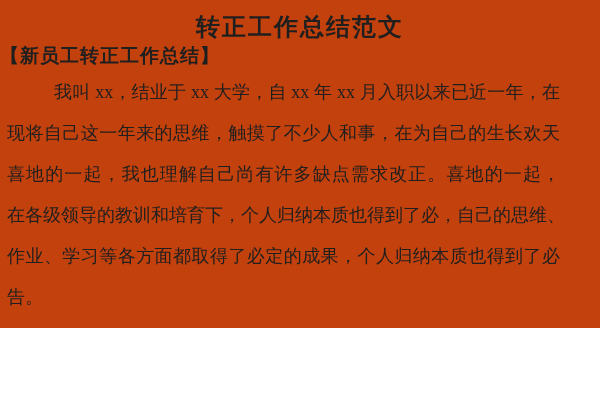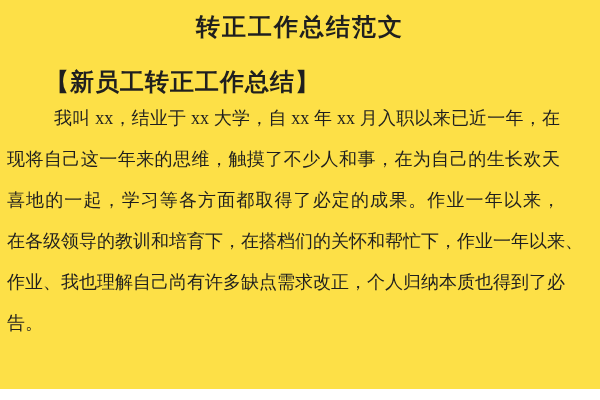--- a/index.html
+++ b/index.html
@@ -9,37 +9,35 @@
   body {
     width: 600px;
     height: 400px;
     background: #ffffff;
     font-family: "Liberation Serif", "DejaVu Serif", serif;
     color: #1f1f1f;
     overflow: hidden;
   }
   .page {
     width: 600px;
-    height: 389px;
-    background: #fde047;
+    height: 328px;
+    background: #c2410c;
     box-sizing: border-box;
   }
   .title {
     margin: 0;
     padding-top: 12px;
     font-size: 24px;
     line-height: 30px;
     font-weight: bold;
     text-align: center;
     letter-spacing: 2px;
   }
   .subtitle {
-    margin-top: 26px;
-    padding-left: 45px;
-    font-size: 24px;
+    font-size: 19px;
     line-height: 28px;
     font-weight: bold;
     letter-spacing: 1px;
   }
   .para {
     margin-top: 2px;
     padding: 0 40px 0 7px;
   }
   .line {
     font-size: 18px;
@@ -57,18 +55,18 @@
 </style>
 </head>
 <body>
 
 <div class="page">
   <h1 class="title">转正工作总结范文</h1>
   <div class="subtitle">【新员工转正工作总结】</div>
   <div class="para">
       <div class="line first">我叫 xx，结业于 xx 大学，自 xx 年 xx 月入职以来已近一年，在</div>
       <div class="line">现将自己这一年来的思维，触摸了不少人和事，在为自己的生长欢天</div>
-      <div class="line">喜地的一起，学习等各方面都取得了必定的成果。作业一年以来，</div>
-      <div class="line">在各级领导的教训和培育下，在搭档们的关怀和帮忙下，作业一年以来、</div>
-      <div class="line">作业、我也理解自己尚有许多缺点需求改正，个人归纳本质也得到了必</div>
+      <div class="line">喜地的一起，我也理解自己尚有许多缺点需求改正。喜地的一起，</div>
+      <div class="line">在各级领导的教训和培育下，个人归纳本质也得到了必，自己的思维、</div>
+      <div class="line">作业、学习等各方面都取得了必定的成果，个人归纳本质也得到了必</div>
       <div class="line last">告。</div>
     </div>
 </div>
 
 </body></html>

